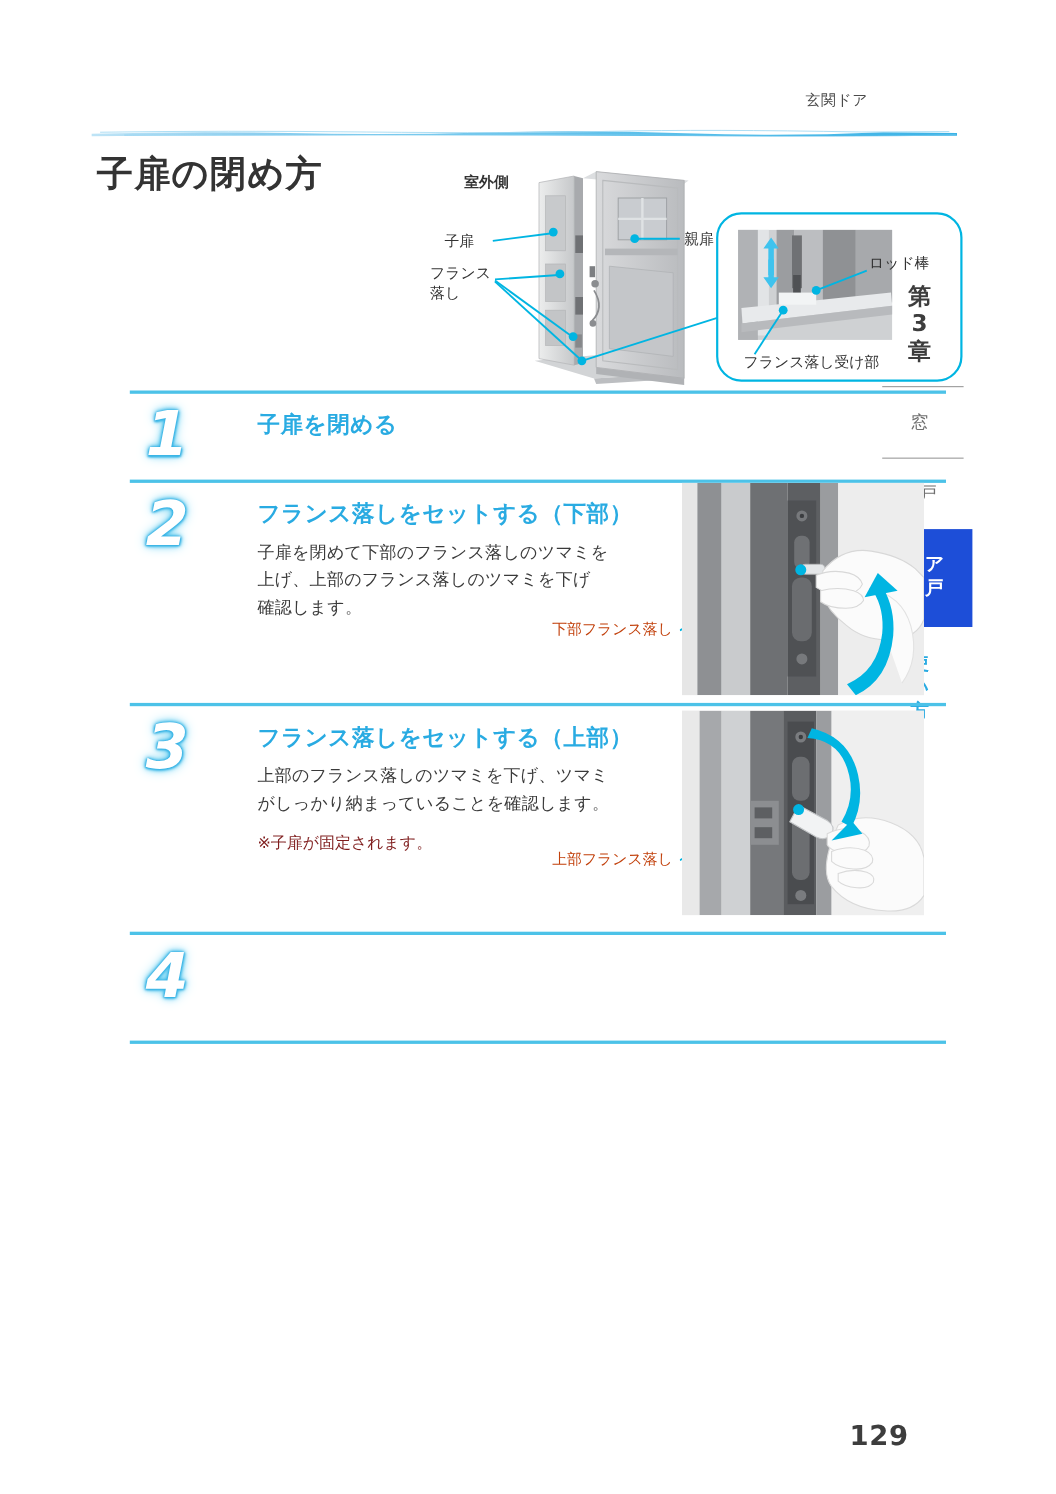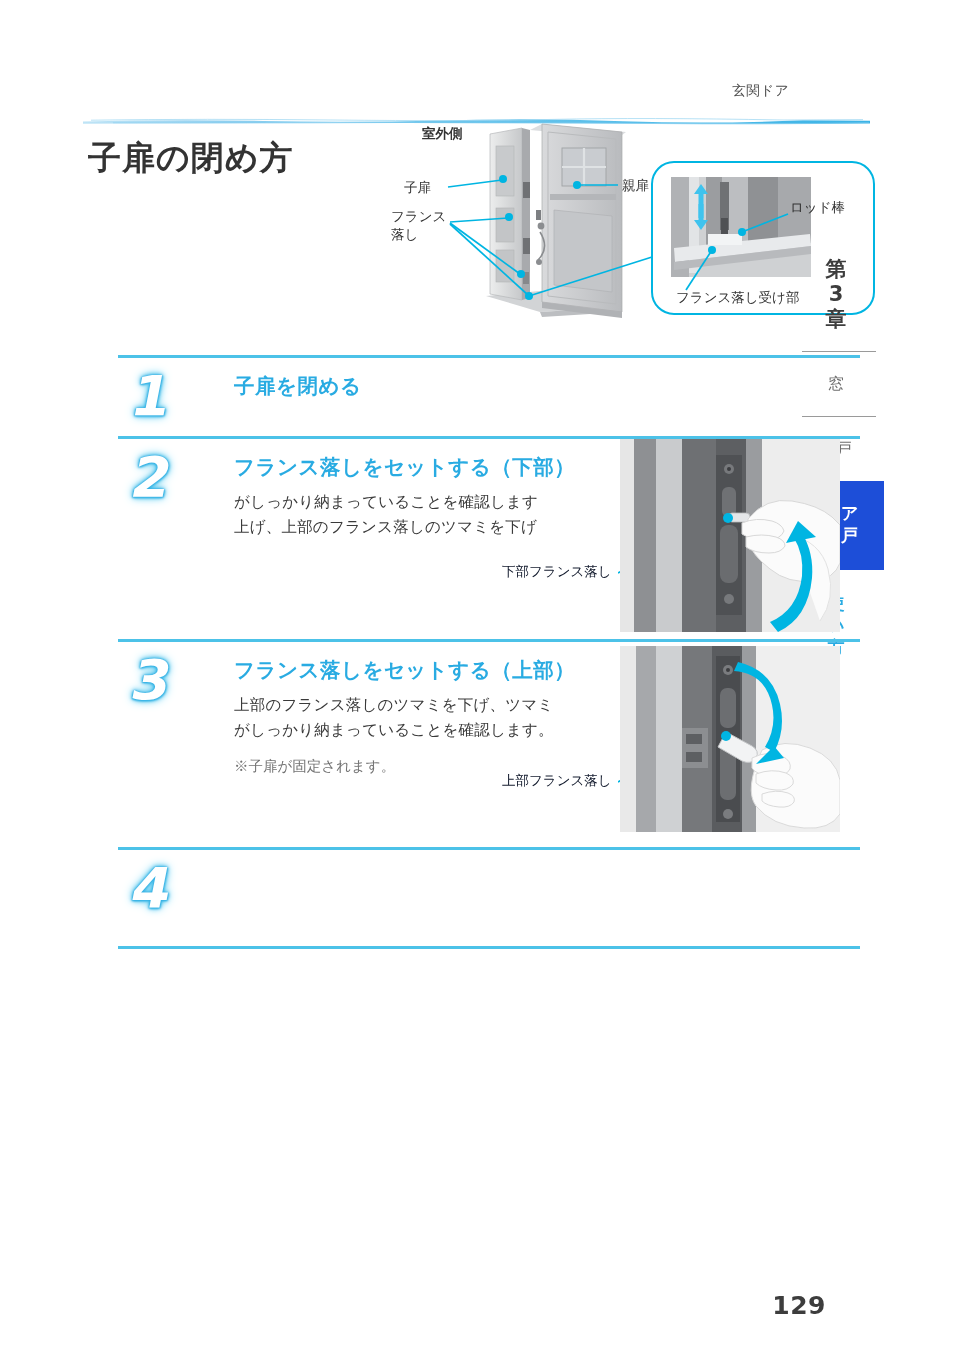--- a/index.html
+++ b/index.html
@@ -36,21 +36,21 @@
     position: absolute;
     left: 88px; top: 140px;
     font-size: 33px;
     font-weight: bold;
     color: #333333;
     letter-spacing: 1px;
     line-height: 1.1;
   }
 
   
-  .diagram { position: absolute; left: 390px; top: 122px; width: 490px; height: 200px; }
+  .diagram { position: absolute; left: 390px; top: 154px; width: 490px; height: 200px; }
   .diagram svg { display:block; }
 
   
   .sidebar { position: absolute; right: 0; top: 245px; width: 96px; }
   .side-chapter {
     text-align: center;
     font-size: 21px;
     font-weight: bold;
     color: #3d3d3d;
     line-height: 1.18;
@@ -118,29 +118,28 @@
     margin-top: 9px;
     font-size: 15.5px;
     line-height: 1.62;
     color: #3a3a3a;
     letter-spacing: .2px;
   }
   .step-note {
     margin-top: 14px;
     font-size: 14.5px;
     line-height: 1.5;
-    color: #737373;
-    font-family: Liberation Mono, monospace;
+    color: #7f1d1d;
   }
 
   
   .photo-caption {
     position: absolute;
     font-size: 13.5px;
-    color: #0f172a;
+    color: #c2410c;
     white-space: nowrap;
   }
 
   
   .photo {
     position: absolute;
     overflow: hidden;
     background: #efefef;
   }
   .photo svg { display:block; }
@@ -338,22 +337,23 @@
       </div>
     </div>
 
     <div class="divider"></div>
     <div class="step">
       <div class="step-inner" style="min-height:200px;">
         <div class="step-num">2</div>
         <div class="step-body" style="width:440px;">
           <div class="step-heading">フランス落しをセットする（下部）</div>
           <div class="step-text">
-            <div>がしっかり納まっていることを確認します</div>
+            <div>子扉を閉めて下部のフランス落しのツマミを</div>
             <div>上げ、上部のフランス落しのツマミを下げ</div>
+            <div>確認します。</div>
           </div>
         </div>
 
         <div class="photo-caption" style="left:384px; top:124px;">下部フランス落し</div>
         <div class="leader" style="left:500px; top:108px;">
           <svg width="40" height="30" viewBox="0 0 40 30">
             <line x1="0" y1="26" x2="40" y2="6" stroke="#00b5e2" stroke-width="1.7"></line>
           </svg>
         </div>
 

